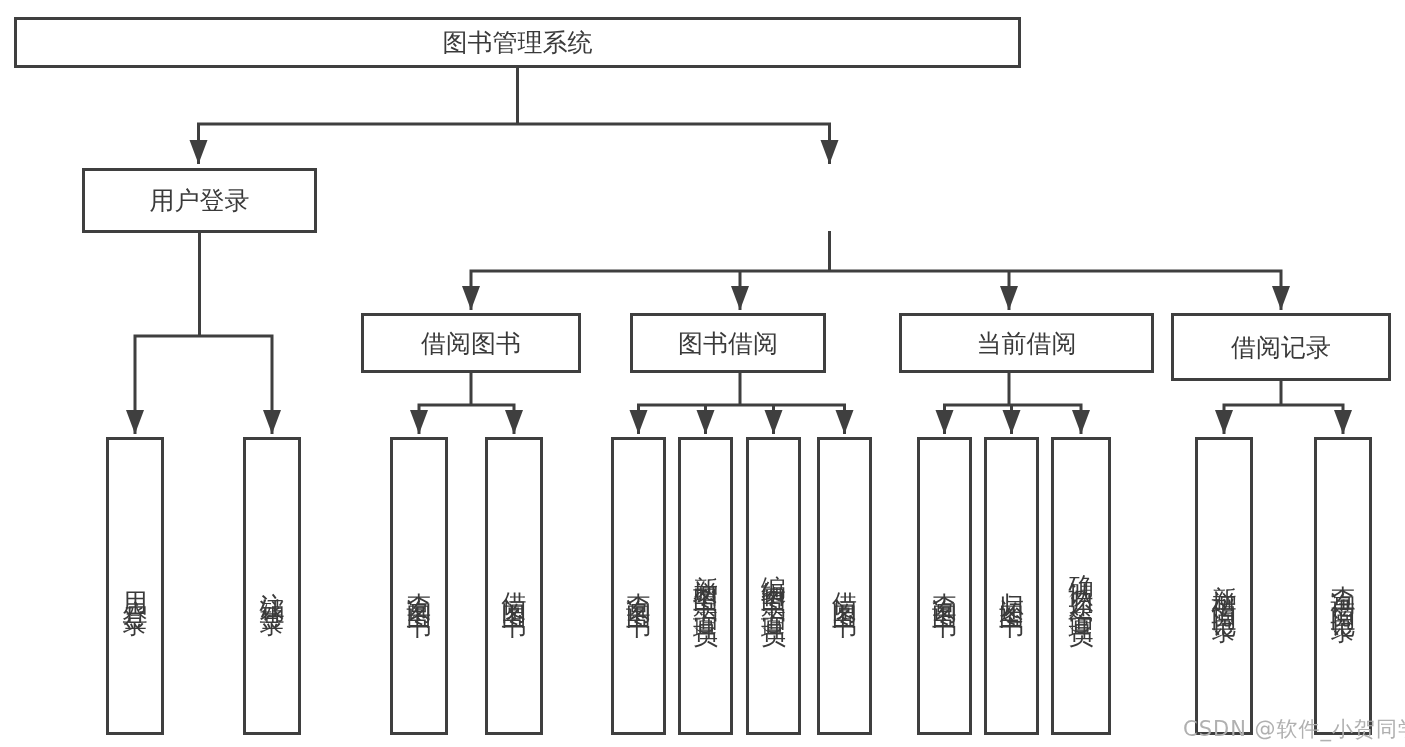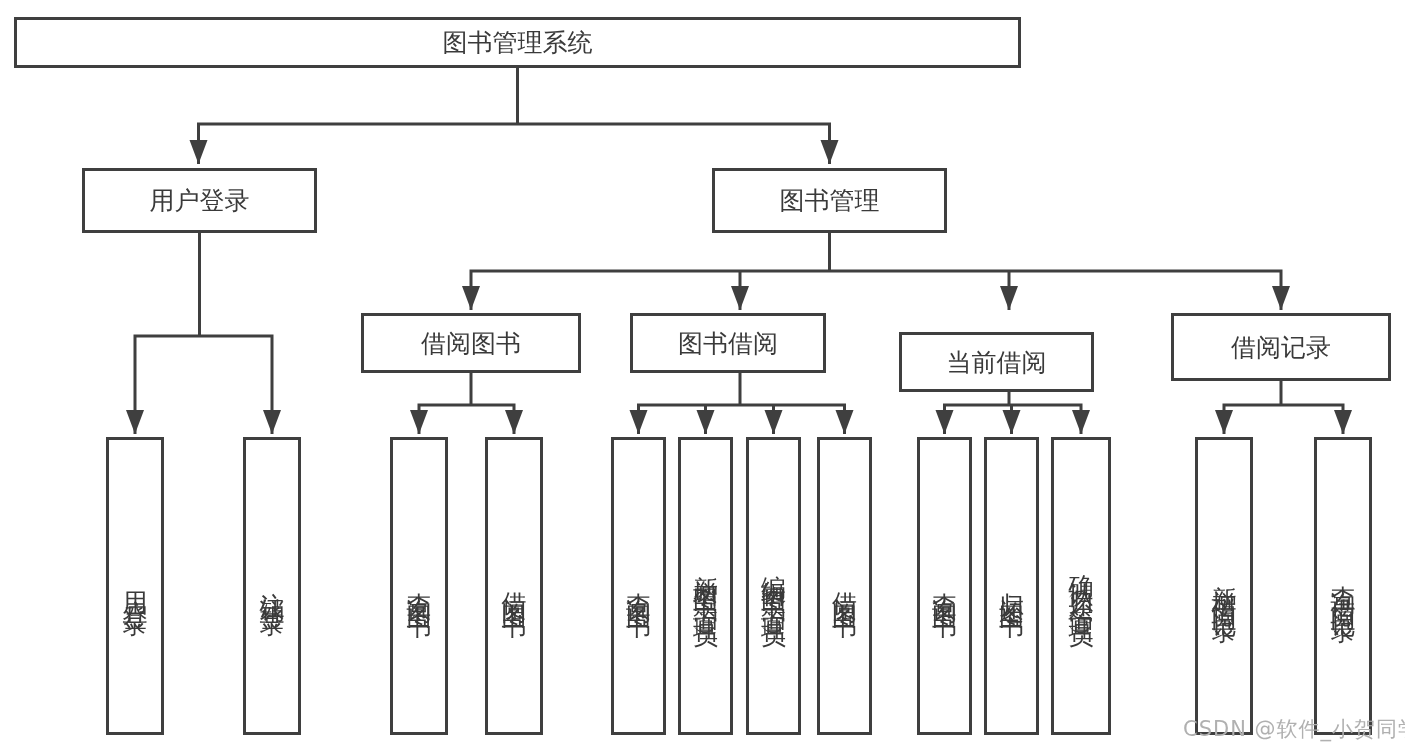--- a/index.html
+++ b/index.html
@@ -85,31 +85,28 @@
     </g>
   </svg>
 
   <div class="box" style="left:14px;top:17px;width:1007px;height:51px">
     <span>图书管理系统</span>
   </div>
 
   <div class="box" style="left:82px;top:168px;width:235px;height:65px">
     <span>用户登录</span>
   </div>
-  <div class="box" style="left:712px;top:168px;width:235px;height:65px">
-    <span>图书管理</span>
-  </div>
 
   <div class="box" style="left:361px;top:313px;width:220px;height:60px">
     <span>借阅图书</span>
   </div>
   <div class="box" style="left:630px;top:313px;width:196px;height:60px">
     <span>图书借阅</span>
   </div>
-  <div class="box" style="left:899px;top:332px;width:195px;height:60px">
+  <div class="box" style="left:899px;top:313px;width:255px;height:60px">
     <span>当前借阅</span>
   </div>
   <div class="box" style="left:1171px;top:313px;width:220px;height:68px">
     <span>借阅记录</span>
   </div>
 
   <div class="box vbox" style="left:106px;top:437px;width:58px;height:298px">
     <span>用户登录</span>
   </div>
   <div class="box vbox" style="left:243px;top:437px;width:58px;height:298px">

